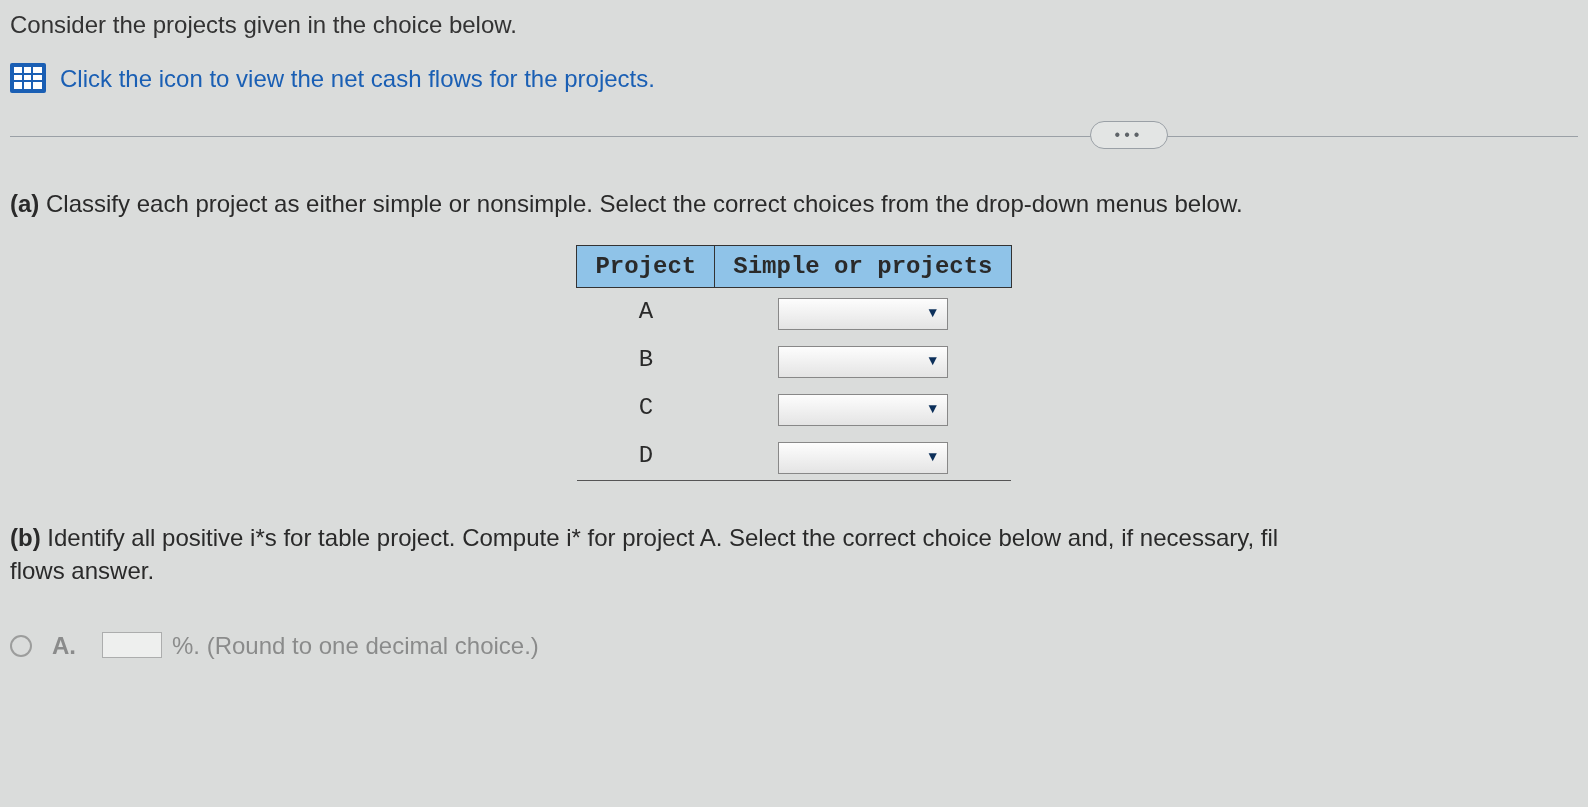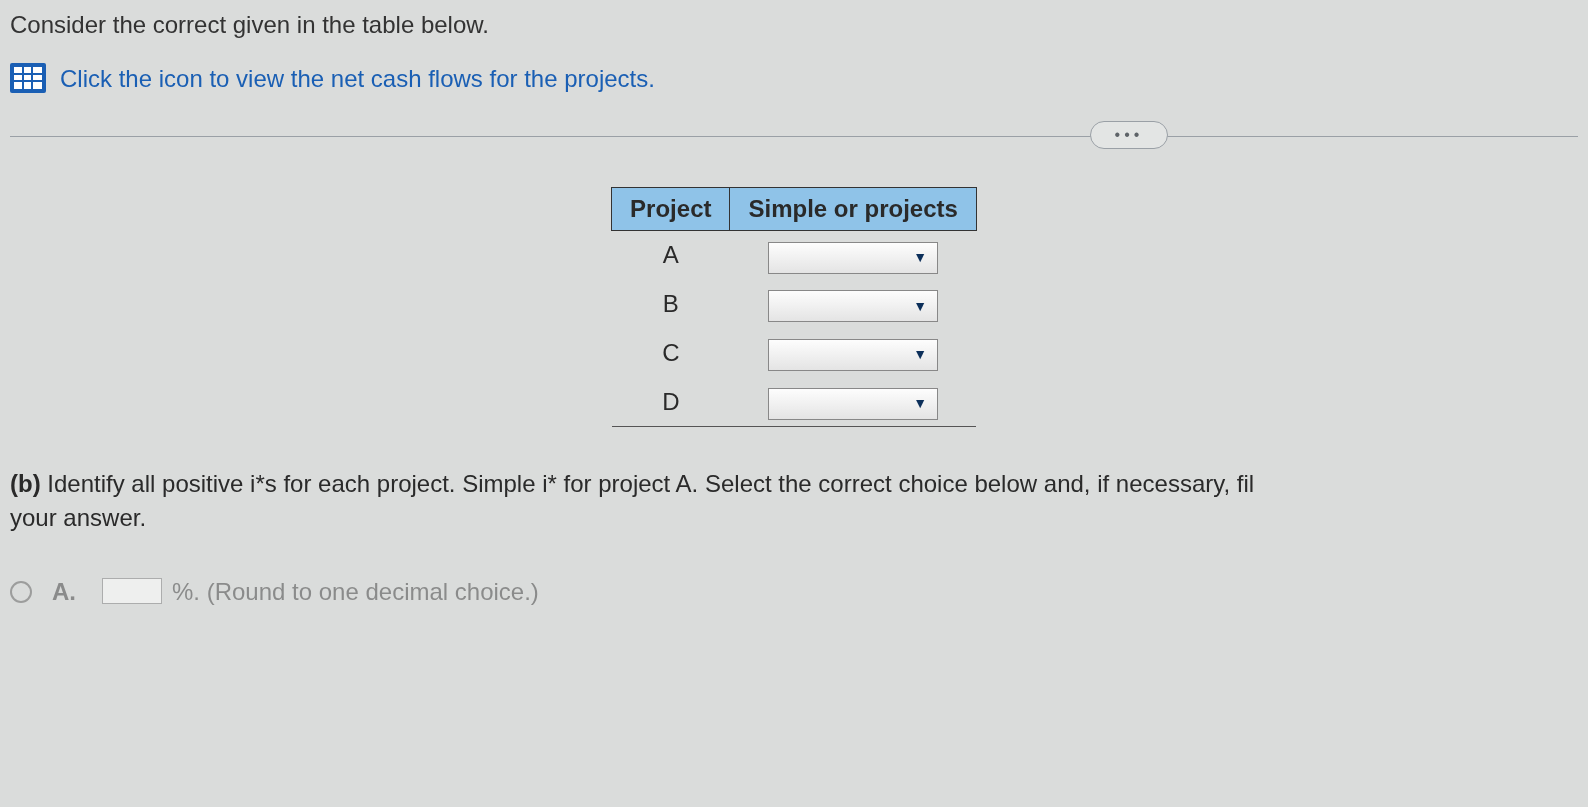--- a/index.html
+++ b/index.html
@@ -56,20 +56,21 @@
     color: #5e6368;
     letter-spacing: 4px;
     font-size: 16px;
     cursor: pointer;
   }
   .part-a, .part-b { margin-bottom: 24px; }
   .part-label { font-weight: bold; }
   .classify-table {
     margin: 0 auto 40px auto;
     border-collapse: collapse;
+    font-family: Liberation Mono, monospace;
   }
   .classify-table th {
     background: #8fc3e8;
     border: 1px solid #333;
     padding: 4px 18px;
     font-weight: bold;
     text-align: center;
     font-size: 24px;
   }
   .classify-table td {
@@ -120,21 +121,21 @@
     background: #fff;
     position: relative;
     top: 4px;
   }
   .faded { opacity: 0.55; }
 </style>
 </head>
 <body>
 
 <div class="content">
-  <p class="intro">Consider the correct given in the table below.</p>
+  <p class="intro">Consider the projects given in the choice below.</p>
 
   <div class="icon-row">
     <span class="table-icon">
       <svg width="28" height="22" viewBox="0 0 28 22">
         <rect x="0" y="0" width="28" height="22" fill="#ffffff"></rect>
         <line x1="0" y1="7" x2="28" y2="7" stroke="#1a5fb4" stroke-width="2"></line>
         <line x1="0" y1="14" x2="28" y2="14" stroke="#1a5fb4" stroke-width="2"></line>
         <line x1="9" y1="0" x2="9" y2="22" stroke="#1a5fb4" stroke-width="2"></line>
         <line x1="18" y1="0" x2="18" y2="22" stroke="#1a5fb4" stroke-width="2"></line>
       </svg>
@@ -142,20 +143,23 @@
     <span class="icon-link">Click the icon to view the net cash flows for the projects.</span>
   </div>
 
   <div class="hr-wrap">
     <hr class="hr-line">
     <div class="ellipsis-pill">
       <span>•••</span>
     </div>
   </div>
 
+  <p class="part-a">
+    <span class="part-label">(a)</span><span> Classify each project as either simple or nonsimple. Select the correct choices from the drop-down menus below.</span>
+  </p>
 
   <table class="classify-table">
     <thead>
       <tr>
         <th>Project</th>
         <th>Simple or projects</th>
       </tr>
     </thead>
     <tbody>
       <tr>
@@ -179,22 +183,22 @@
       <tr class="table-bottom-rule">
         <td>D</td>
         <td><span class="dropdown">
               <span class="caret">▼</span>
             </span></td>
       </tr>
     </tbody>
   </table>
 
   <p class="part-b">
-    <span class="part-label">(b)</span><span> Identify all positive i*s for each project. Simple i* for project A. Select the correct choice below and, if necessary, fil</span><br>
-    <span>your answer.</span>
+    <span class="part-label">(b)</span><span> Identify all positive i*s for table project. Compute i* for project A. Select the correct choice below and, if necessary, fil</span><br>
+    <span>flows answer.</span>
   </p>
 
   <div class="cutoff-line faded">
     <span class="radio"></span>
     <span class="opt-label">A.</span>
     <span class="blank-box"></span>
     <span>%. (Round to one decimal choice.)</span>
   </div>
 </div>
 

